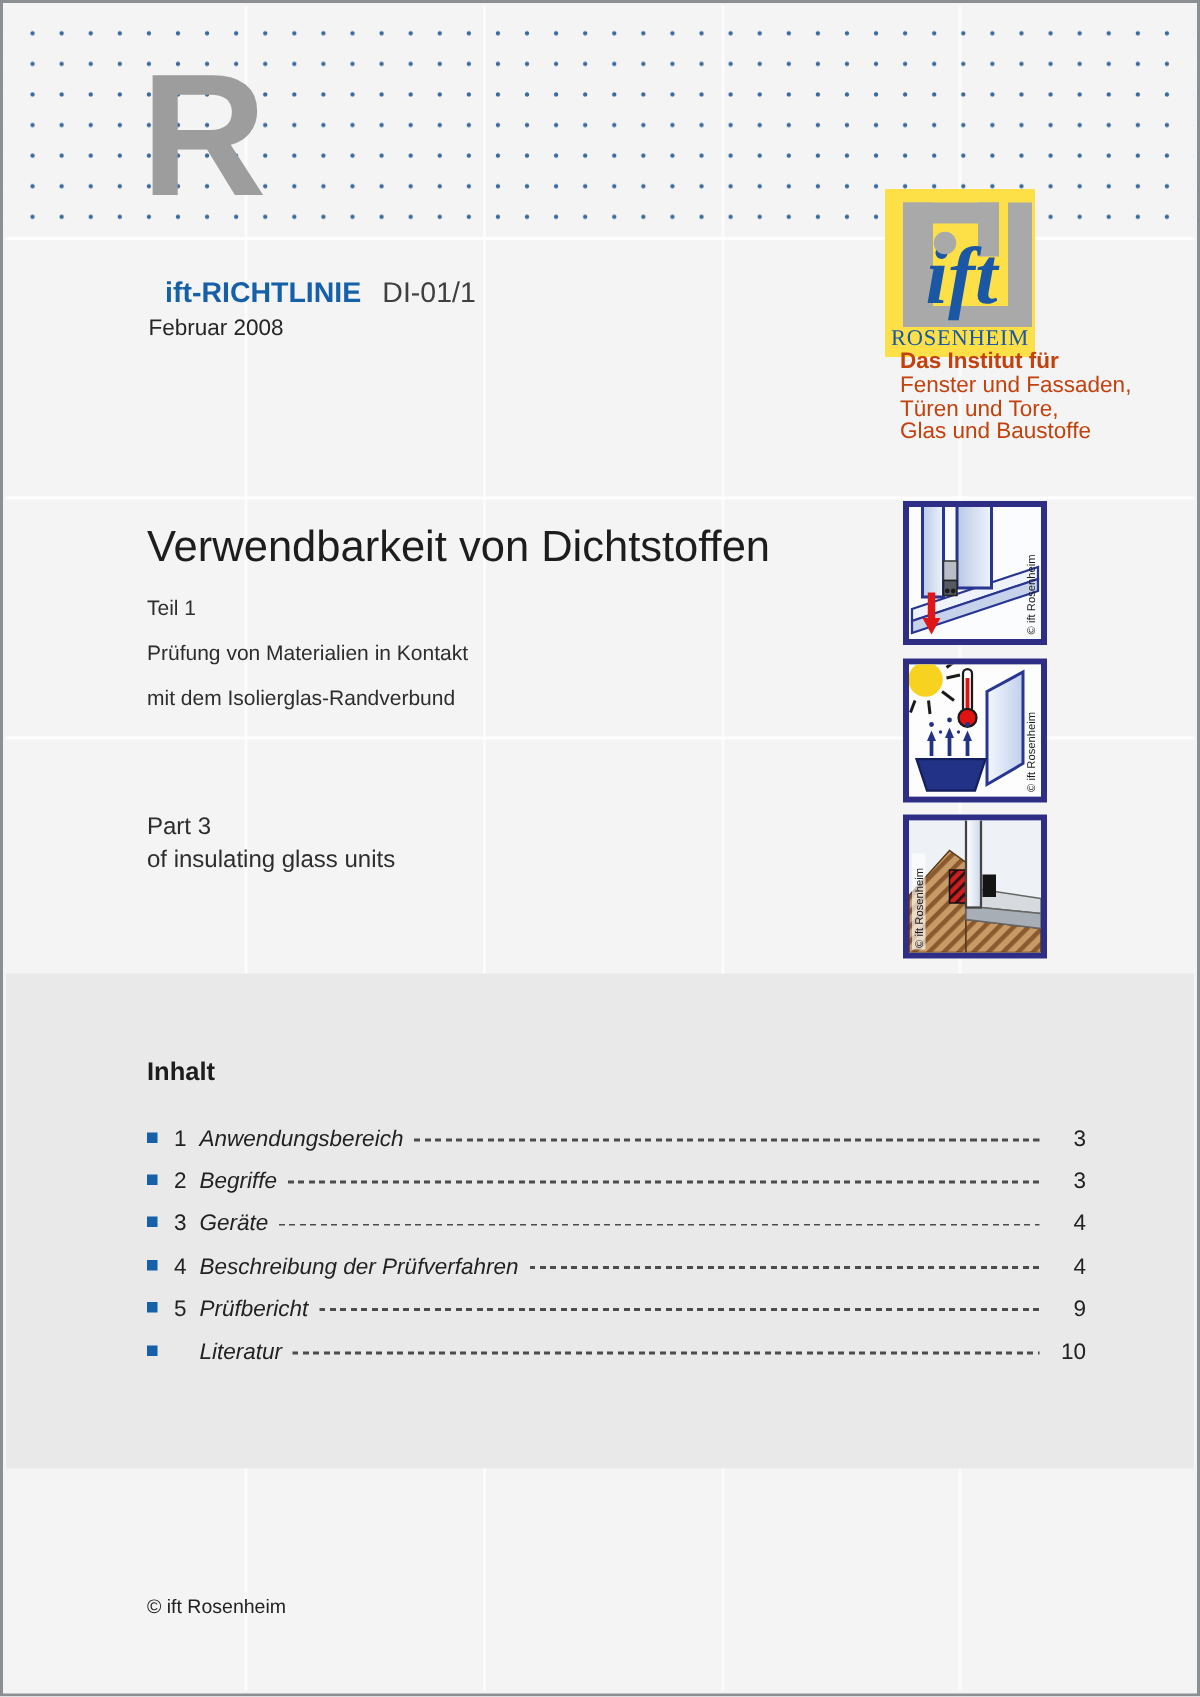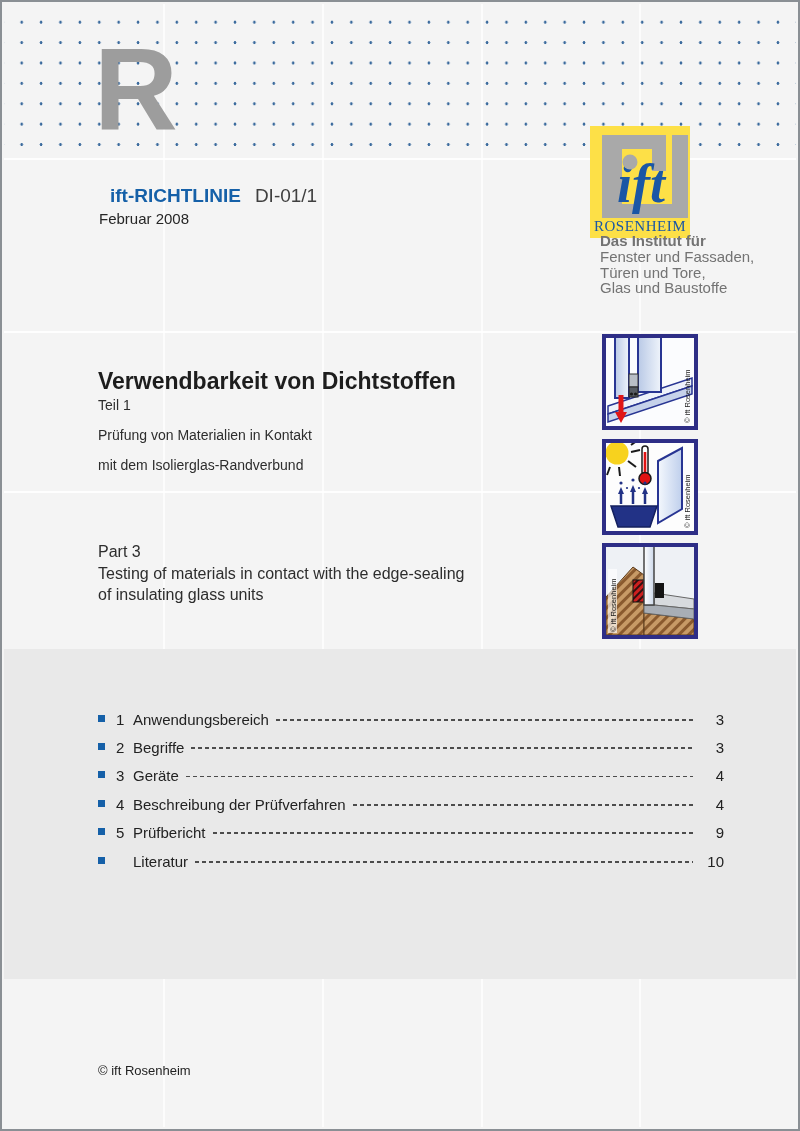--- a/index.html
+++ b/index.html
@@ -19,39 +19,39 @@
   }
   .big-r { position:absolute; left:92px; top:30px; font-size:116px; line-height:1; font-weight:bold; color:#9d9d9d; }
   
   .series { position:absolute; left:108px; top:183px; font-size:19px; font-weight:bold; color:#1560a8; }
   .series .docnum { font-weight:normal; color:#3f3f3f; margin-left:14px; }
   .date { position:absolute; left:97px; top:208px; font-size:15px; color:#262626; }
   
   .logo-box { position:absolute; left:588px; top:124px; width:100px; height:112px; background:#fde047; }
   .logo-city { position:absolute; left:0; bottom:3px; width:100%; text-align:center;
     font-family:"Liberation Serif", serif; font-size:15px; letter-spacing:0.5px; color:#1a57a5; }
-  .inst { position:absolute; left:598px; top:231px; font-size:15px; line-height:15.8px; color:#737373; }
+  .inst { position:absolute; left:598px; top:231px; font-size:15px; line-height:15.8px; color:#c2410c; }
   .inst .b { font-weight:bold; }
   
-  .title-de { position:absolute; left:96px; top:366px; font-size:23px; font-weight:bold; color:#1d1d1d; }
+  .title-de { position:absolute; left:96px; top:347px; font-size:29px; font-weight:normal; color:#1d1d1d; }
   .subtitle-de { position:absolute; left:96px; top:388px; font-size:14px; line-height:30px; color:#2d2d2d; }
   .title-en { position:absolute; left:96px; top:516px; font-size:17px; font-weight:bold; color:#2d2d2d; }
   .subtitle-en { position:absolute; left:96px; top:539px; font-size:16px; line-height:21.5px; color:#2d2d2d; }
   
   .icon-box { position:absolute; left:600px; width:96px; height:96px; box-sizing:border-box;
     background:#fff; border:4px solid #2e2e86; }
   
   .band { position:absolute; left:2px; right:2px; top:647px; height:330px; background:#e9e9e9; }
   
   .toc { position:absolute; left:96px; top:703px; width:626px; }
   .toc-heading { font-size:17px; font-weight:bold; color:#1d1d1d; margin:0 0 20px 0; }
   .toc-row { display:flex; align-items:center; height:28.4px; font-size:15px; color:#222; }
   .toc-bullet { flex:none; width:7px; height:7px; background:#1560a8; margin-right:11px; margin-top:-2px; }
   .toc-num { flex:none; width:17px; }
-  .toc-label { flex:none; padding-right:7px; white-space:nowrap; }
+  .toc-label { flex:none; padding-right:7px; white-space:nowrap;font-style:italic; }
   .toc-dashes { flex:1; height:1.8px; margin:1px 9px 0 0;
     background:repeating-linear-gradient(90deg,#4c4c4c 0 4px, rgba(0,0,0,0) 4px 7px); }
   .toc-page { flex:none; min-width:22px; text-align:right; }
   .footer { position:absolute; left:96px; top:1061px; font-size:13px; color:#222; }
   svg text.cpy { font-family:"Liberation Sans", sans-serif; font-size:7.5px; fill:#1a1a1a; }
 </style>
 </head>
 <body>
 
 <div class="page">
@@ -95,21 +95,20 @@
   </div>
 
   <h1 class="title-de" style="margin:0">Verwendbarkeit von Dichtstoffen</h1>
   <div class="subtitle-de">
     <div>Teil 1</div>
     <div>Prüfung von Materialien in Kontakt</div>
     <div>mit dem Isolierglas-Randverbund</div>
   </div>
   <div class="subtitle-en">
     <div>Part 3</div>
-    <div>Testing of materials in contact with the edge-sealing</div>
     <div>of insulating glass units</div>
   </div>
 
   <div class="icon-box" style="top:332px">
     <svg width="88" height="88" viewBox="0 0 88 88">
       <defs>
         <linearGradient id="g1" x1="0" y1="0" x2="1" y2="0">
           <stop offset="0" stop-color="#b9c9e6"></stop>
             <stop offset="1" stop-color="#eff4fb"></stop>
         </linearGradient>
@@ -193,20 +192,21 @@
       <polygon points="38,58 48,58 88,62 88,72 38,66" fill="#a8aeb6" stroke="#666" stroke-width="1"></polygon>
       <rect x="49" y="36" width="9" height="15" fill="#141414"></rect>
       <rect x="27" y="33" width="11" height="22" fill="url(#rh)" stroke="#111" stroke-width="1"></rect>
       <rect x="38" y="-2" width="10" height="60" fill="url(#g3)" stroke="#444" stroke-width="1.5"></rect>
       <rect x="2" y="22" width="9" height="64" fill="rgba(255,255,255,0.65)"></rect>
       <text class="cpy" transform="translate(9.5 85) rotate(-90)">© ift Rosenheim</text>
     </svg>
   </div>
 
   <div class="toc">
+    <div class="toc-heading">Inhalt</div>
     <div>
         <div class="toc-row">
     <span class="toc-bullet"></span>
     <span class="toc-num">1</span>
     <span class="toc-label">Anwendungsbereich</span>
     <span class="toc-dashes"></span>
     <span class="toc-page">3</span>
   </div>
         <div class="toc-row">
     <span class="toc-bullet"></span>

